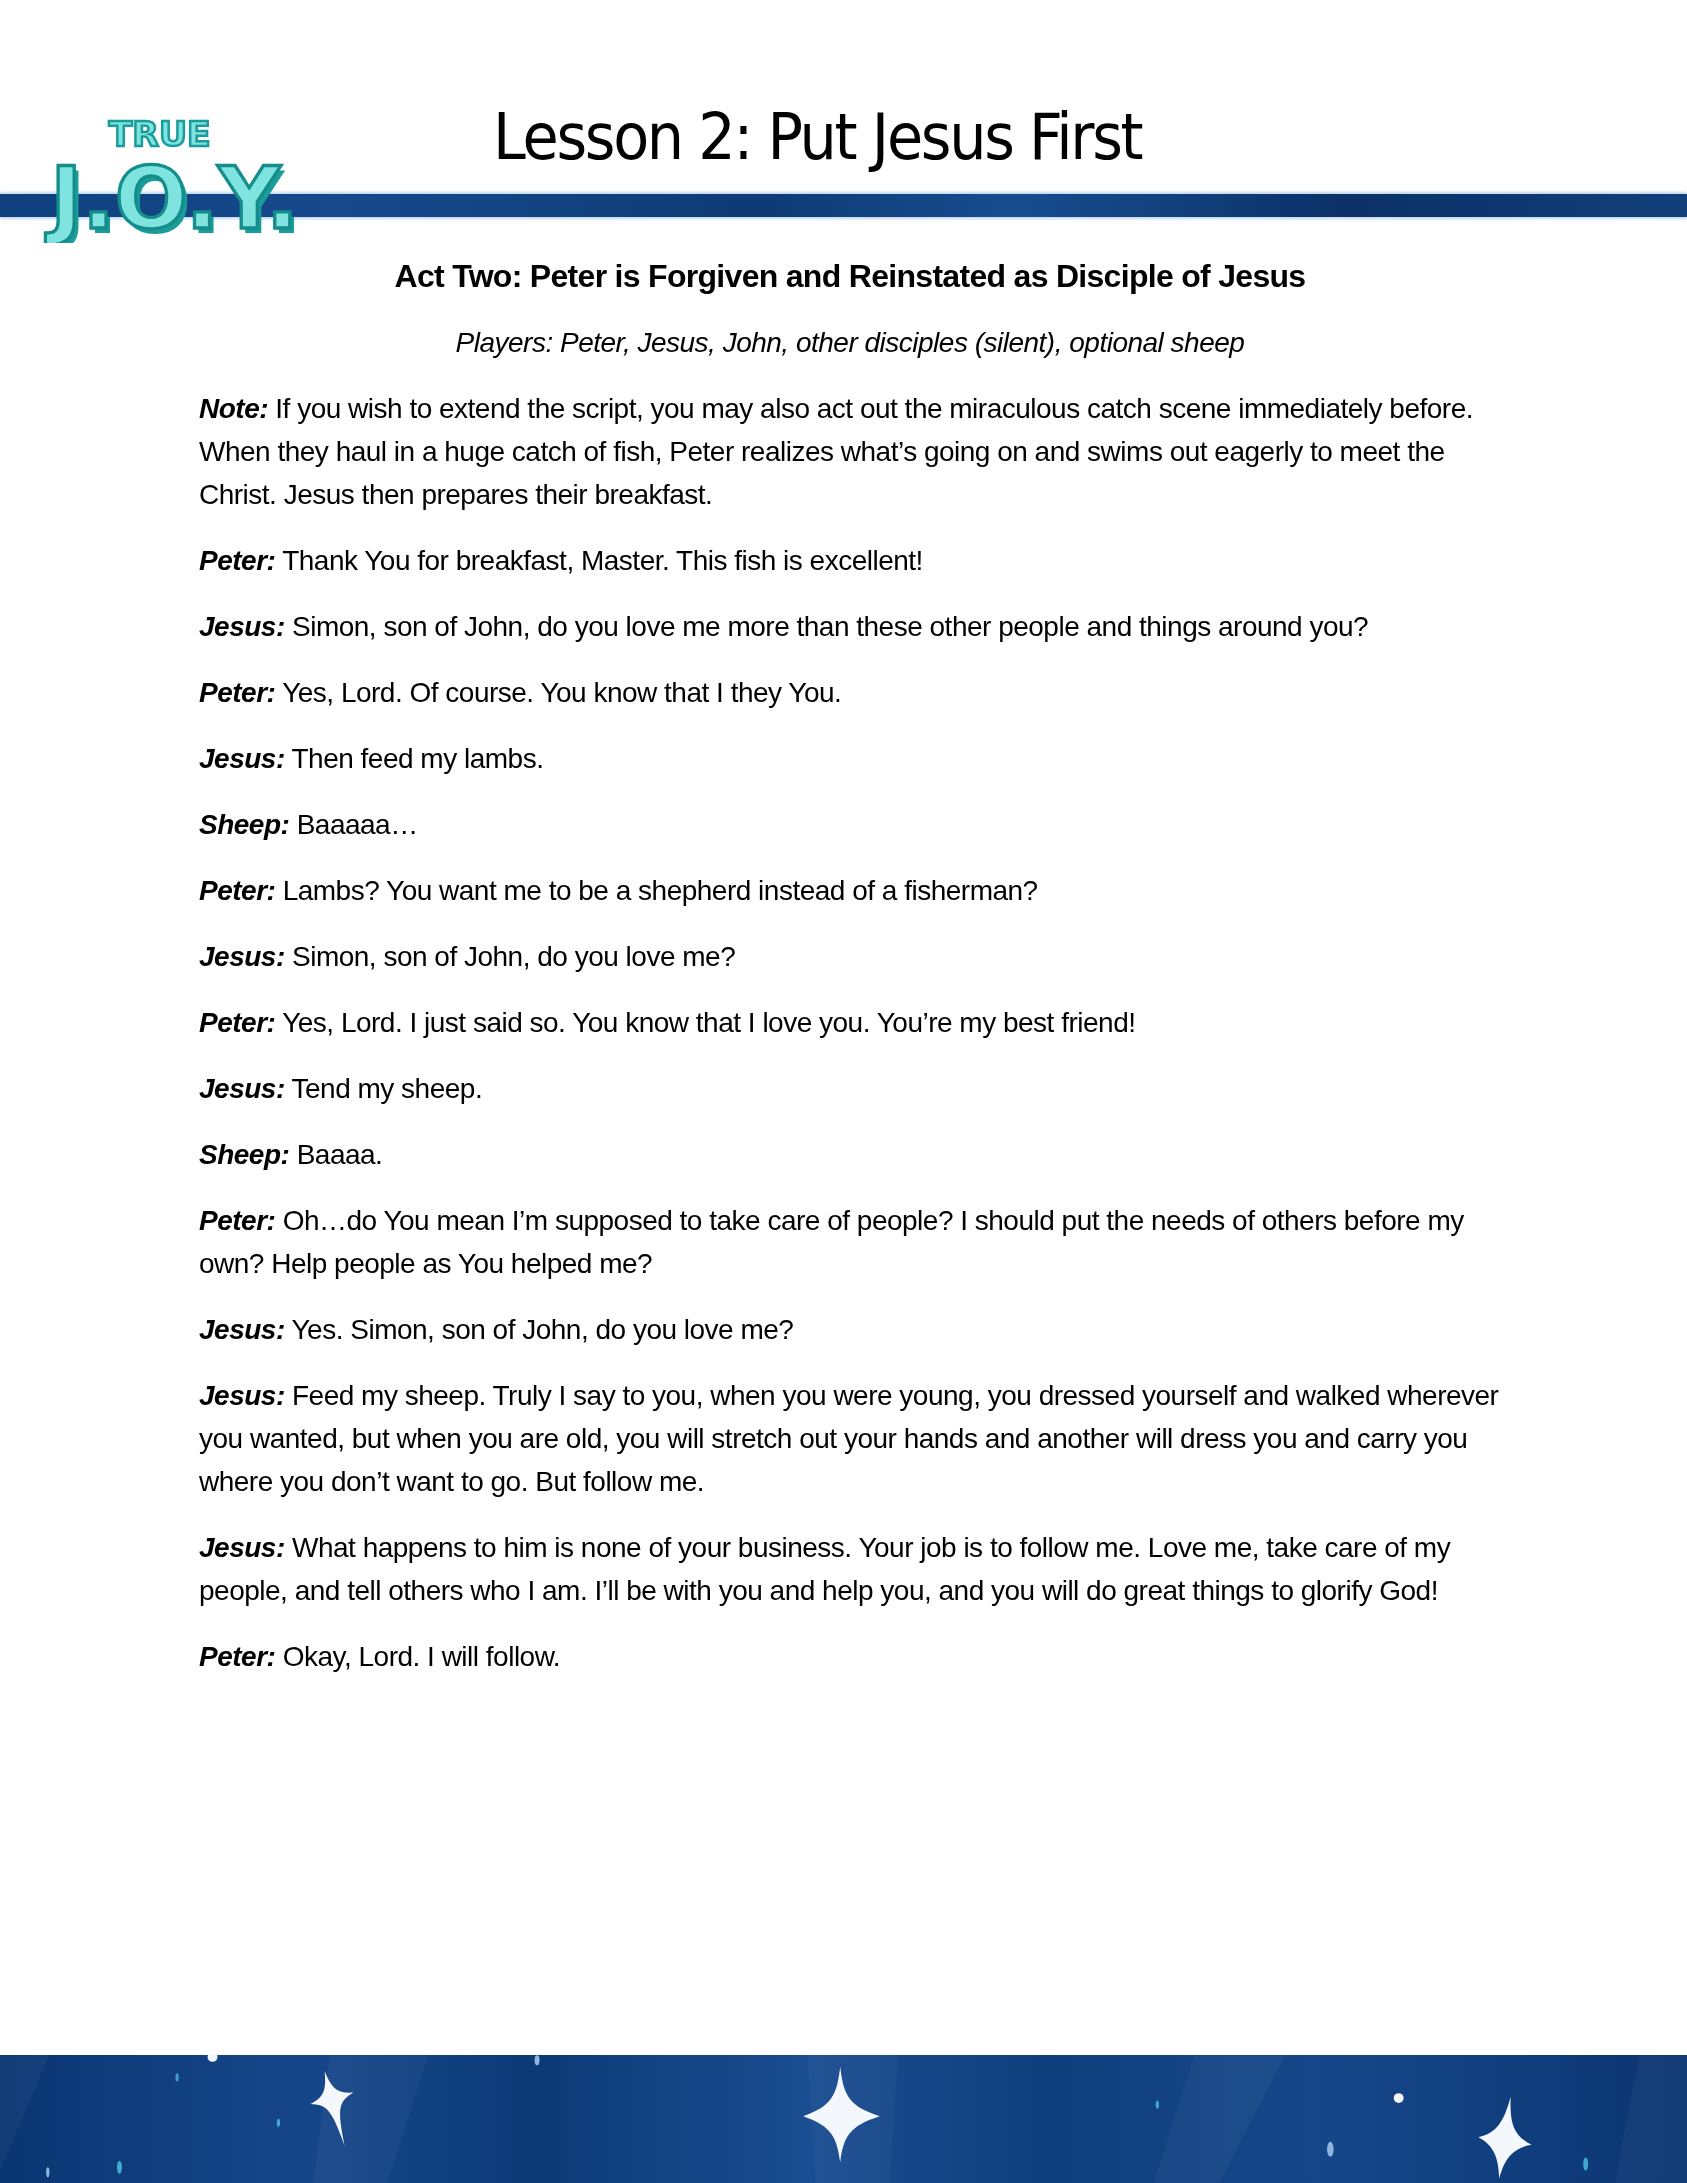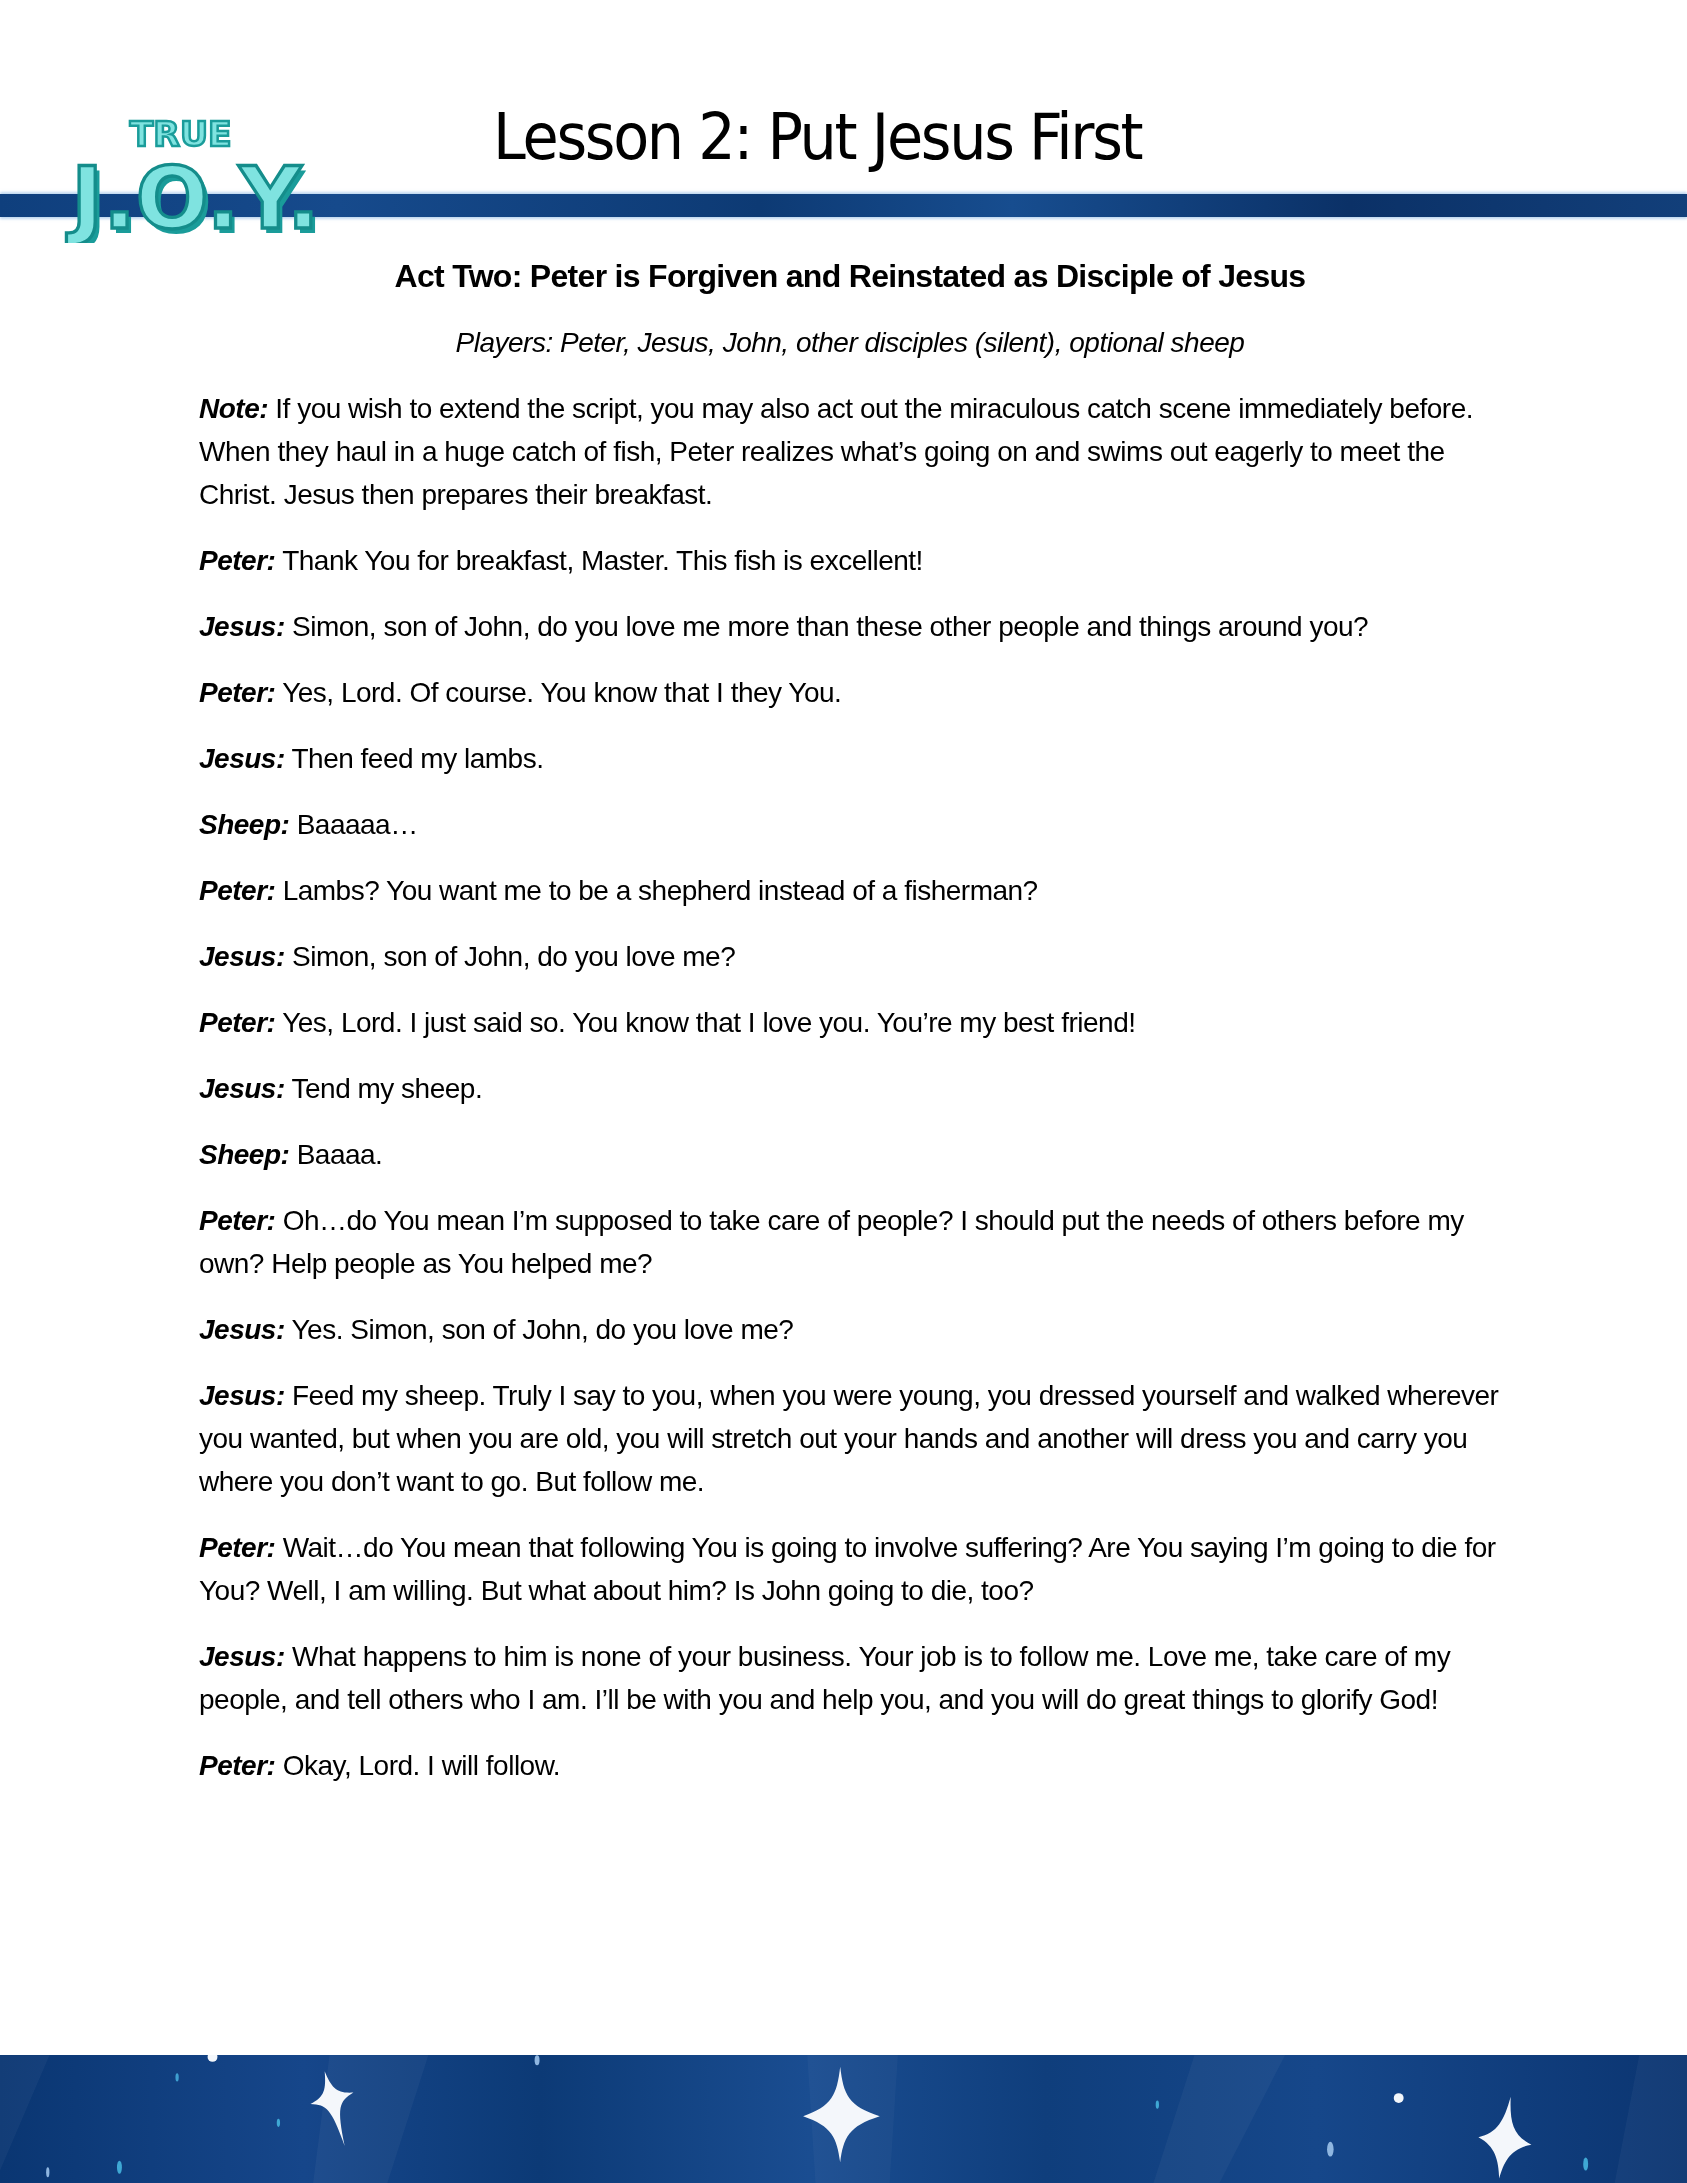--- a/index.html
+++ b/index.html
@@ -7,21 +7,21 @@
     width: 1687px; height: 2183px; position: relative; overflow: hidden;
     background: #ffffff; color: #000;
     font-family: "Liberation Sans", sans-serif;
   }
   .header-band {
     position: absolute; left: 0; top: 194px; width: 1687px; height: 23px;
     background: linear-gradient(90deg, #0f3f7d 0%, #164a8c 20%, #0d3a74 45%, #174d8f 60%, #0b3167 80%, #123f7a 100%);
     box-shadow: 0 -1.6px 2.5px rgba(150,190,230,0.6), 0 1.6px 2.5px rgba(150,190,230,0.6);
   }
   .logo {
-    position: absolute; left: 57px; top: 103px; width: 272px; height: 140px;
+    position: absolute; left: 36px; top: 103px; width: 272px; height: 140px;
   }
   .page-title {
     position: absolute; left: 493px; top: 105px;
     font-family: "DejaVu Sans", sans-serif; font-weight: normal;
     font-size: 64px; letter-spacing: -2.5px; transform: scaleX(0.92); transform-origin: left top;
     margin: 0; line-height: 1;
     white-space: nowrap;
   }
   .content {
     position: absolute; left: 199px; top: 255px; width: 1302px;
@@ -71,21 +71,20 @@
   <p class="para"><span class="speaker">Jesus:</span><span> Then feed my lambs.</span></p>
   <p class="para"><span class="speaker">Sheep:</span><span> Baaaaa…</span></p>
   <p class="para"><span class="speaker">Peter:</span><span> Lambs? You want me to be a shepherd instead of a fisherman?</span></p>
   <p class="para"><span class="speaker">Jesus:</span><span> Simon, son of John, do you love me?</span></p>
   <p class="para"><span class="speaker">Peter:</span><span> Yes, Lord. I just said so. You know that I love you. You’re my best friend!</span></p>
   <p class="para"><span class="speaker">Jesus:</span><span> Tend my sheep.</span></p>
   <p class="para"><span class="speaker">Sheep:</span><span> Baaaa.</span></p>
   <p class="para"><span class="speaker">Peter:</span><span> Oh…do You mean I’m supposed to take care of people? I should put the needs of others before my own? Help people as You helped me?</span></p>
   <p class="para"><span class="speaker">Jesus:</span><span> Yes. Simon, son of John, do you love me?</span></p>
   <p class="para"><span class="speaker">Jesus:</span><span> Feed my sheep. Truly I say to you, when you were young, you dressed yourself and walked wherever you wanted, but when you are old, you will stretch out your hands and another will dress you and carry you where you don’t want to go. But follow me.</span></p>
-  <p class="para"><span class="speaker">Peter:</span><span> Wait…do You mean that following You is going to involve suffering? Are You saying I’m going to die for You? Well, I am willing. But what about him? Is John going to die, too?</span></p>
   <p class="para"><span class="speaker">Jesus:</span><span> What happens to him is none of your business. Your job is to follow me. Love me, take care of my people, and tell others who I am. I’ll be with you and help you, and you will do great things to glorify God!</span></p>
   <p class="para"><span class="speaker">Peter:</span><span> Okay, Lord. I will follow.</span></p>
 </div>
 
 <div class="footer">
   <svg width="1687" height="129" viewBox="0 0 2048 156">
 
     <polygon points="0,0 60,0 0,140" fill="#ffffff" opacity="0.04"></polygon>
     <polygon points="400,0 520,0 470,156 380,156" fill="#ffffff" opacity="0.04"></polygon>
     <polygon points="980,0 1090,0 1080,156 990,156" fill="#ffffff" opacity="0.03"></polygon>

